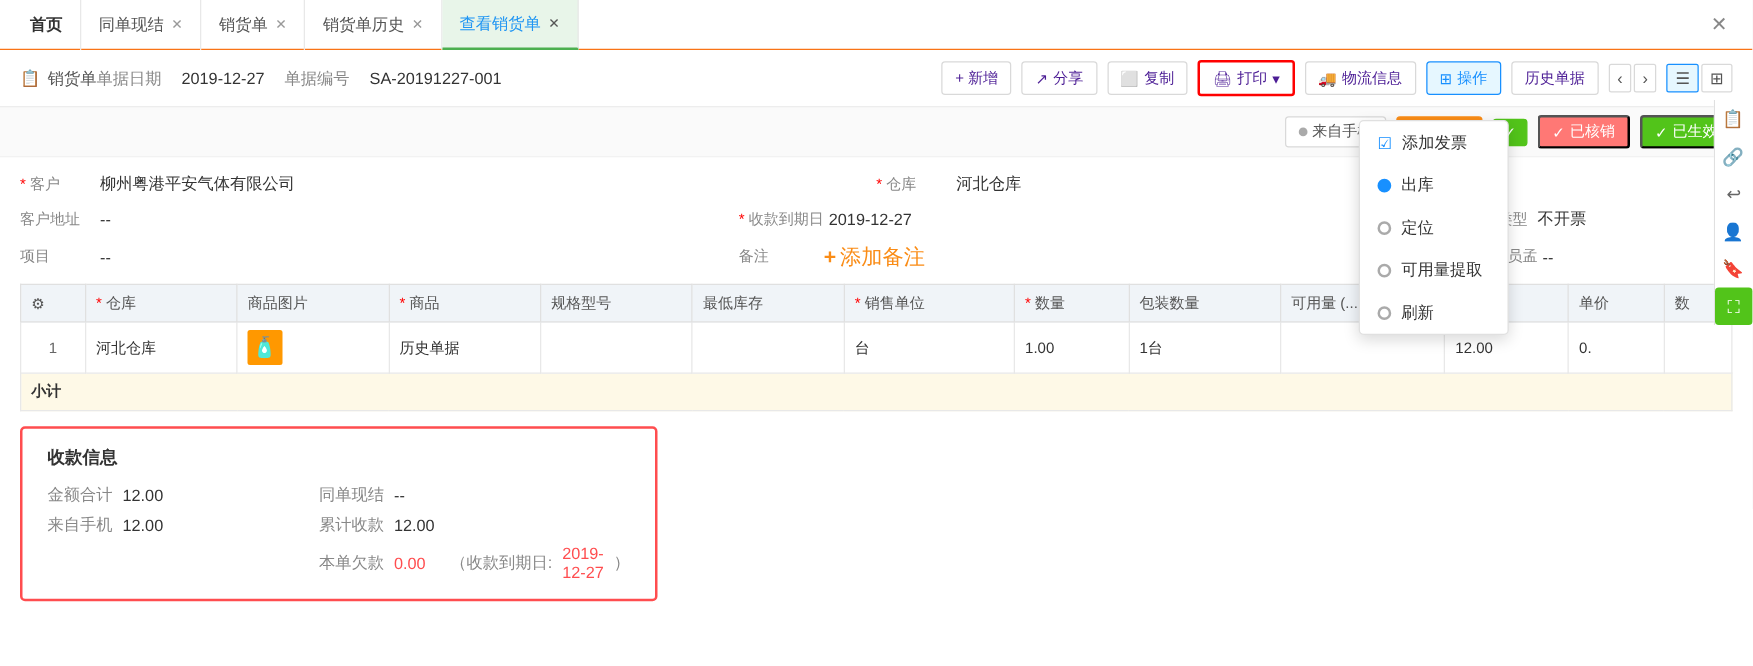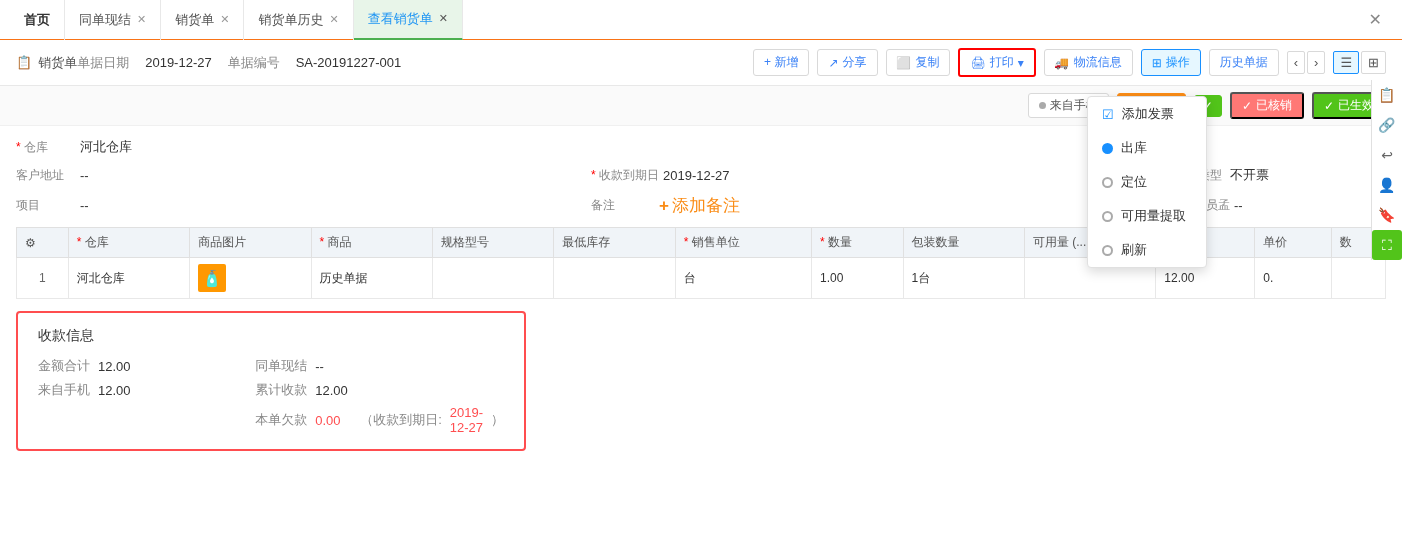--- a/index.html
+++ b/index.html
@@ -45,21 +45,21 @@
       display: flex; align-items: center; gap: 16px; margin-left: 0; color: #333;
     }
     .doc-meta span { font-size: 13px; }
     .doc-meta .label { color: #888; }
     .toolbar {
       margin-left: auto; display: flex; align-items: center; gap: 8px;
     }
     .toolbar-btn {
       display: flex; align-items: center; gap: 4px; padding: 4px 10px;
       border: 1px solid #d9d9d9; border-radius: 3px; cursor: pointer;
-      background: #fff; color: #3b82f6; font-size: 12px; white-space: nowrap;
+      background: #fff; color: #4c1d95; font-size: 12px; white-space: nowrap;
     }
     .toolbar-btn.active { border-color: #1890ff; color: #1890ff; background: #e6f7ff; }
     .status-badge {
       display: flex; align-items: center; gap: 4px; padding: 3px 10px;
       border-radius: 3px; font-size: 12px; cursor: pointer;
     }
     .status-sold { background: #ff7875; color: #fff; }
     .status-effect { background: #52c41a; color: #fff; }
     .nav-arrows { display: flex; gap: 2px; }
     .nav-arrow { padding: 3px 6px; border: 1px solid #d9d9d9; cursor: pointer; border-radius: 2px; color: #555; }
@@ -118,21 +118,21 @@
     }
     .gear-cell { text-align: center; color: #666; }
     .product-img { width: 28px; height: 28px; background: #ff9800; border-radius: 2px; display: flex; align-items: center; justify-content: center; }
     .subtotal-row td { background: #fef9e7; font-weight: bold; border-color: #e8e8e8; }
 
     
     .payment-box {
       margin: 12px 16px; border: 2px solid #ff4d4f; border-radius: 4px;
       padding: 14px 20px; background: #fff; max-width: 510px;
     }
-    .payment-title { font-size: 14px; font-weight: normal; margin-bottom: 12px; }
+    .payment-title { font-size: 14px; font-weight: bold; margin-bottom: 12px; }
     .payment-grid { display: grid; grid-template-columns: 1fr 1fr; gap: 6px 30px; }
     .payment-row { display: flex; align-items: center; gap: 8px; }
     .payment-label { color: #888; font-size: 13px; white-space: nowrap; }
     .payment-value { font-size: 13px; color: #333; }
     .payment-value.red { color: #ff4d4f; }
     .payment-value.date-red { color: #ff4d4f; }
 
     
     .dropdown-menu {
       position: absolute; top: 96px; right: 200px;
@@ -254,20 +254,24 @@
       </button>
       <button class="status-badge status-effect">
         <span>✓</span>
         <span>已生效</span>
       </button>
     </div>
   </div>
 
   <div class="form-section">
     <div class="form-row">
+      <div class="form-field">
+        <span class="form-label required">客户</span>
+        <span class="form-value">柳州粤港平安气体有限公司</span>
+      </div>
       <div class="form-field">
         <span class="form-label required">仓库</span>
         <span class="form-value">河北仓库</span>
       </div>
     </div>
     <div class="form-row">
       <div class="form-field">
         <span class="form-label">客户地址</span>
         <span class="form-value">--</span>
       </div>
@@ -328,20 +332,23 @@
           <td></td>
           <td></td>
           <td>台</td>
           <td>1.00</td>
           <td>1台</td>
           <td></td>
           <td>12.00</td>
           <td>0.</td>
           <td></td>
         </tr>
+        <tr class="subtotal-row">
+          <td colspan="13">小计</td>
+        </tr>
       </tbody>
     </table>
   </div>
 
   <div class="payment-box">
     <div class="payment-title">收款信息</div>
     <div class="payment-grid">
       <div class="payment-row">
         <span class="payment-label">金额合计</span>
         <span class="payment-value">12.00</span>

